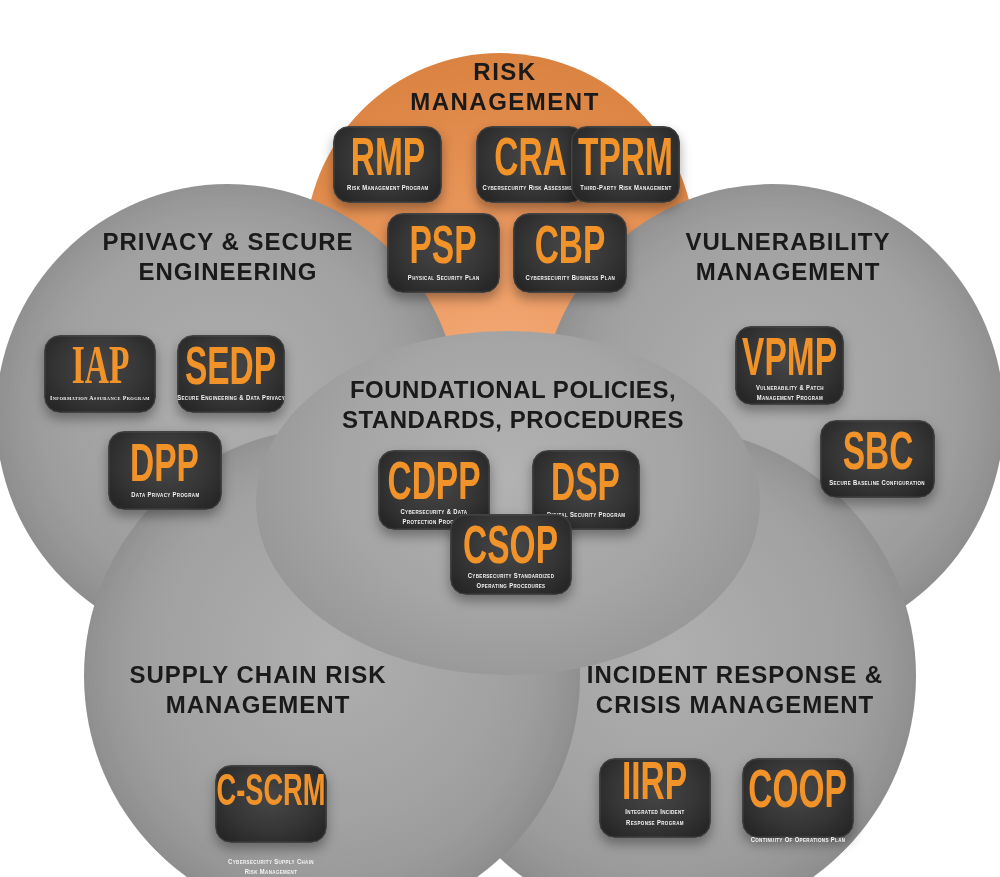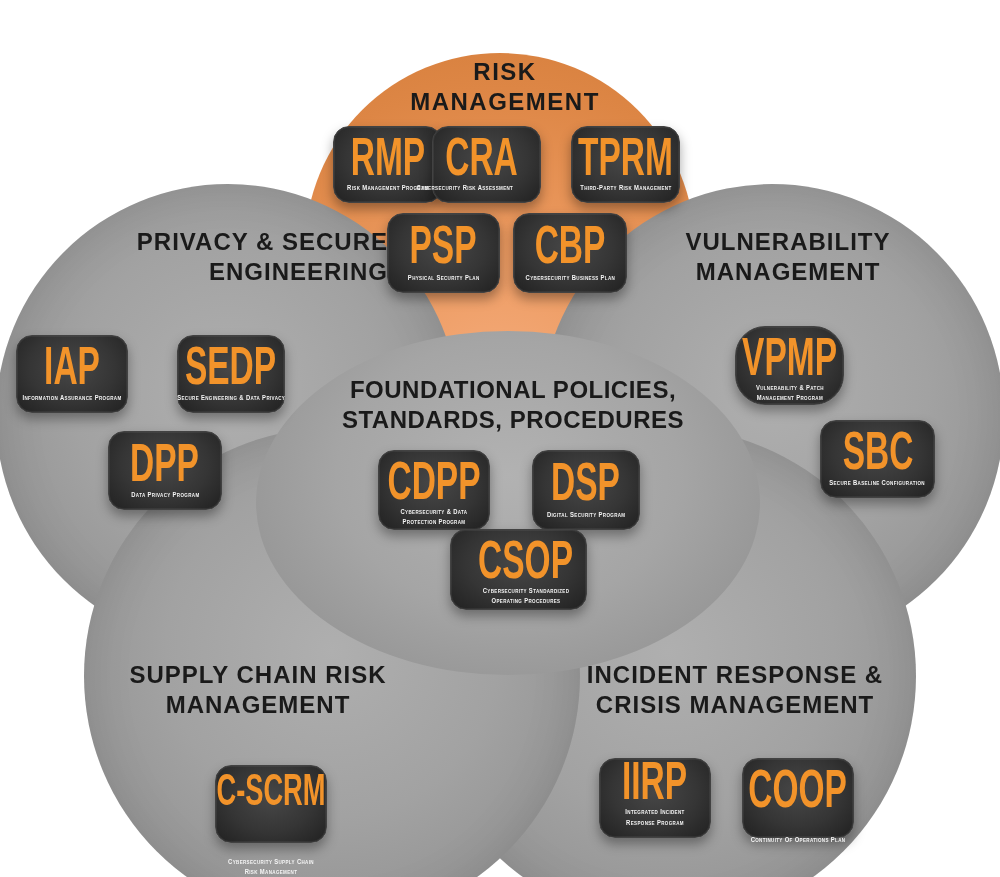--- a/index.html
+++ b/index.html
@@ -26,21 +26,21 @@
     position:absolute;left:256px;top:283px;width:504px;height:344px;z-index:5;
     border-radius:50%;
     background:radial-gradient(ellipse at 50% 42%, #B2B2B2 0%, #A5A5A5 48%, #969696 78%, #8E8E8E 100%);
   }
   
   .heading{
     position:absolute;z-index:10;text-align:center;color:#1A1A1A;
     font-weight:bold;font-size:24px;line-height:1.24;letter-spacing:1px;
   }
   .h-risk{left:355px;top:9px;width:300px;letter-spacing:1.5px;}
-  .h-privacy{left:68px;top:179px;width:320px;text-align:right;}
+  .h-privacy{left:68px;top:179px;width:320px;}
   .h-vuln{left:628px;top:179px;width:320px;}
   .h-found{left:313px;top:327px;width:400px;letter-spacing:0.5px;}
   .h-supply{left:98px;top:612px;width:320px;}
   .h-incident{left:565px;top:612px;width:340px;}
   
   .badge{
     position:absolute;z-index:12;border-radius:16px;
     background:radial-gradient(ellipse at 50% 42%, #474747 0%, #353535 55%, #262626 88%, #1F1F1F 100%);
     border:1px solid #424242;
     box-shadow:0 6px 12px rgba(0,0,0,0.35), 0 0 0 1px rgba(255,255,255,0.06) inset;
@@ -96,21 +96,21 @@
     <div>INCIDENT RESPONSE &amp;</div>
     <div>CRISIS MANAGEMENT</div>
   </div>
 
   <div class="badge" style="left:333px;top:78px;width:107px;height:75px;">
     <div class="b-acr">RMP</div>
     <div class="b-caps">
         <div class="b-cap">Risk Management Program</div>
       </div>
   </div>
-  <div class="badge" style="left:432px;top:78px;width:107px;height:75px;align-items:flex-end;">
+  <div class="badge" style="left:476px;top:78px;width:107px;height:75px;">
     <div class="b-acr">CRA</div>
     <div class="b-caps">
         <div class="b-cap">Cybersecurity Risk Assessment</div>
       </div>
   </div>
   <div class="badge" style="left:571px;top:78px;width:107px;height:75px;">
     <div class="b-acr">TPRM</div>
     <div class="b-caps">
         <div class="b-cap">Third-Party Risk Management</div>
       </div>
@@ -121,40 +121,40 @@
         <div class="b-cap">Physical Security Plan</div>
       </div>
   </div>
   <div class="badge" style="left:513px;top:165px;width:112px;height:78px;">
     <div class="b-acr">CBP</div>
     <div class="b-caps">
         <div class="b-cap">Cybersecurity Business Plan</div>
       </div>
   </div>
 
-  <div class="badge" style="left:16px;top:287px;width:110px;height:76px;">
+  <div class="badge" style="left:44px;top:287px;width:110px;height:76px;font-family:Liberation Serif, serif;">
     <div class="b-acr">IAP</div>
     <div class="b-caps">
         <div class="b-cap">Information Assurance Program</div>
       </div>
   </div>
   <div class="badge" style="left:177px;top:287px;width:106px;height:76px;">
     <div class="b-acr">SEDP</div>
     <div class="b-caps">
         <div class="b-cap">Secure Engineering &amp; Data Privacy</div>
       </div>
   </div>
   <div class="badge" style="left:108px;top:383px;width:112px;height:77px;">
     <div class="b-acr">DPP</div>
     <div class="b-caps">
         <div class="b-cap">Data Privacy Program</div>
       </div>
   </div>
 
-  <div class="badge" style="left:735px;top:278px;width:107px;height:77px;border-radius:30px;">
+  <div class="badge" style="left:735px;top:278px;width:107px;height:77px;">
     <div class="b-acr">VPMP</div>
     <div class="b-caps">
         <div class="b-cap">Vulnerability &amp; Patch</div>
         <div class="b-cap">Management Program</div>
       </div>
   </div>
   <div class="badge" style="left:820px;top:372px;width:113px;height:76px;">
     <div class="b-acr">SBC</div>
     <div class="b-caps">
         <div class="b-cap">Secure Baseline Configuration</div>
@@ -167,21 +167,21 @@
         <div class="b-cap">Cybersecurity &amp; Data</div>
         <div class="b-cap">Protection Program</div>
       </div>
   </div>
   <div class="badge" style="left:532px;top:402px;width:106px;height:78px;">
     <div class="b-acr">DSP</div>
     <div class="b-caps">
         <div class="b-cap">Digital Security Program</div>
       </div>
   </div>
-  <div class="badge" style="left:450px;top:481px;width:120px;height:79px;padding-left:15px;">
+  <div class="badge" style="left:450px;top:466px;width:120px;height:79px;">
     <div class="b-acr">CSOP</div>
     <div class="b-caps">
         <div class="b-cap">Cybersecurity Standardized</div>
         <div class="b-cap">Operating Procedures</div>
       </div>
   </div>
 
   <div class="badge small-acr" style="left:215px;top:717px;width:110px;height:76px;gap:45px;">
     <div class="b-acr">C-SCRM</div>
     <div class="b-caps">

